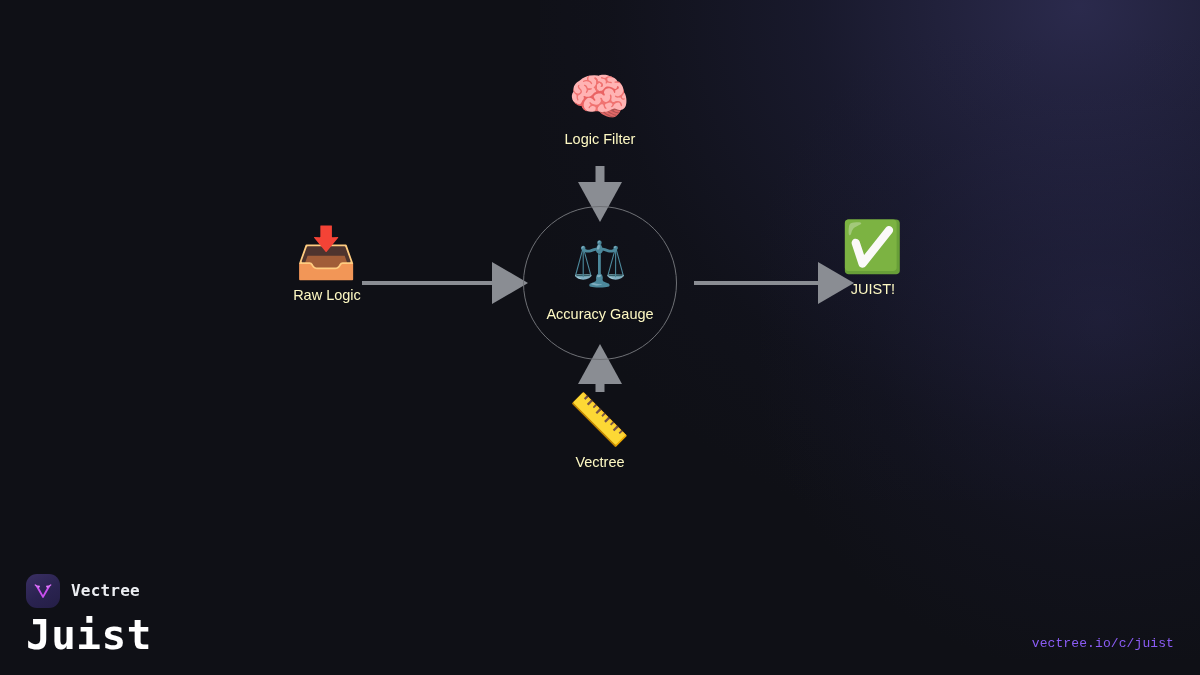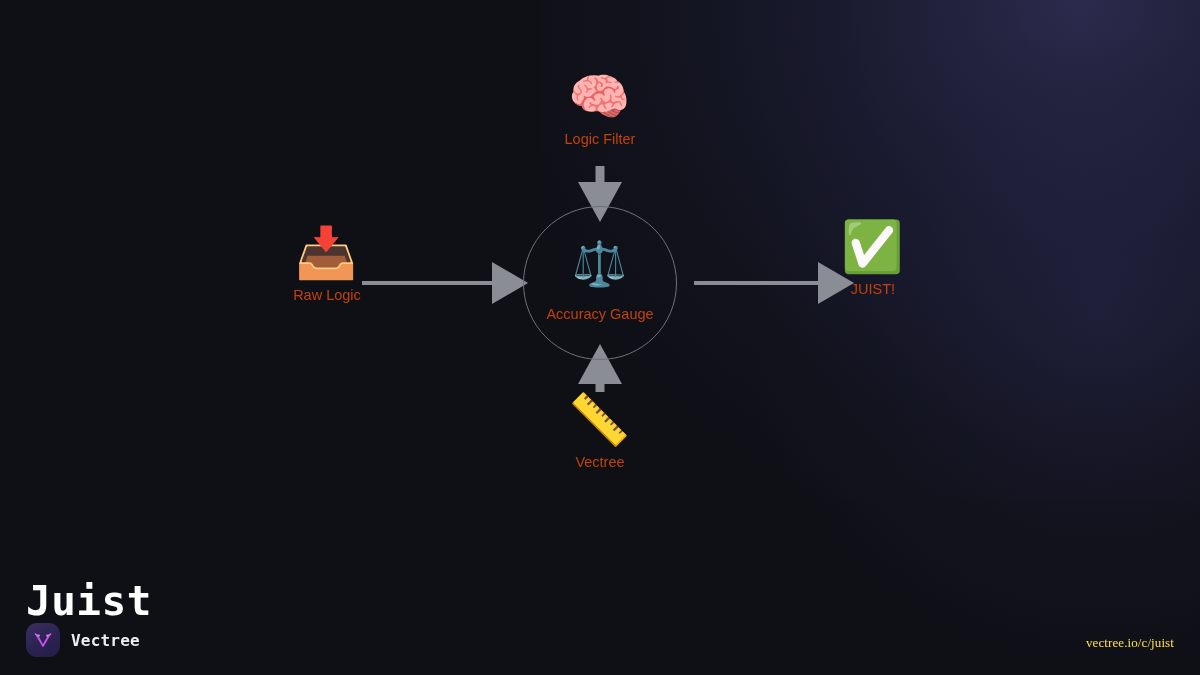--- a/index.html
+++ b/index.html
@@ -61,21 +61,21 @@
     transform: translate(-50%, -50%);
     width: 200px;
   }
   .node-emoji {
     font-family: "DejaVu Sans", sans-serif;
     line-height: 1;
     display: block;
     text-align: center;
   }
   .node-label {
-    color: #c2410c;
+    color: #fef9c3;
     font-size: 14.5px;
     line-height: 1.2;
     text-align: center;
     white-space: nowrap;
   }
 
   
   #hub {
     position: absolute;
     left: 600px;
@@ -152,22 +152,22 @@
     font-size: 41px;
     font-weight: bold;
     letter-spacing: 0.5px;
     margin-top: 6px;
     line-height: 1.06;
   }
   #footer-url {
     position: absolute;
     right: 0;
     bottom: 6px;
-    color: #fde047;
-    font-family: Liberation Serif, serif;
+    color: #8b5cf6;
+    font-family: Liberation Mono, monospace;
     font-size: 13px;
     letter-spacing: 0.1px;
   }
 </style>
 </head>
 <body>
 
 <div id="stage">
 
   <div id="bg-glow-tr"></div>
@@ -220,31 +220,31 @@
       <span class="node-label">Vectree</span>
     </div>
 
     <div class="node" id="node-juist">
       <span class="node-emoji">✅</span>
       <span class="node-label">JUIST!</span>
     </div>
   </div>
 
   <div id="footer">
-    <div id="page-title">Juist</div>
-
     <div id="brand-row">
       <div id="brand-badge">
         <svg width="22" height="22" viewBox="0 0 24 24" xmlns="http://www.w3.org/2000/svg">
           <path d="M5.2 6.6 L12 18.4 L18.8 6.6" fill="none" stroke="#c94ff0" stroke-width="2.1" stroke-linecap="round" stroke-linejoin="round"></path>
           <path d="M3.6 5.4 L6.8 8.0" stroke="#d66ef5" stroke-width="1.5" stroke-linecap="round"></path>
           <path d="M20.4 5.4 L17.2 8.0" stroke="#d66ef5" stroke-width="1.5" stroke-linecap="round"></path>
           <circle cx="7.4" cy="7.2" r="1.25" fill="#e07ffa"></circle>
           <circle cx="16.6" cy="7.2" r="1.25" fill="#e07ffa"></circle>
         </svg>
       </div>
       <span id="brand-name">Vectree</span>
     </div>
 
+    <div id="page-title">Juist</div>
+
     <div id="footer-url">vectree.io/c/juist</div>
   </div>
 
 </div>
 
 </body></html>

